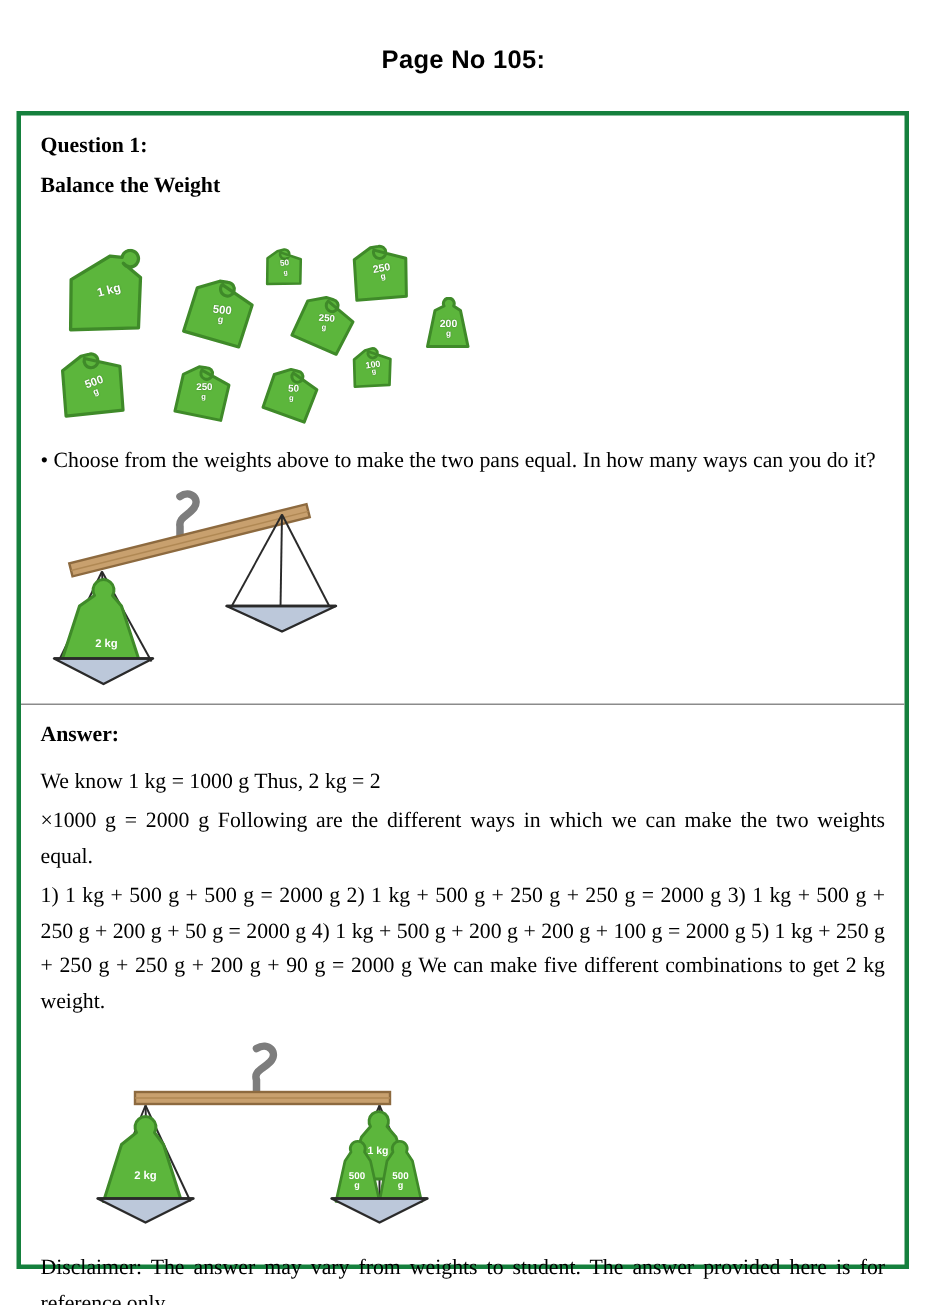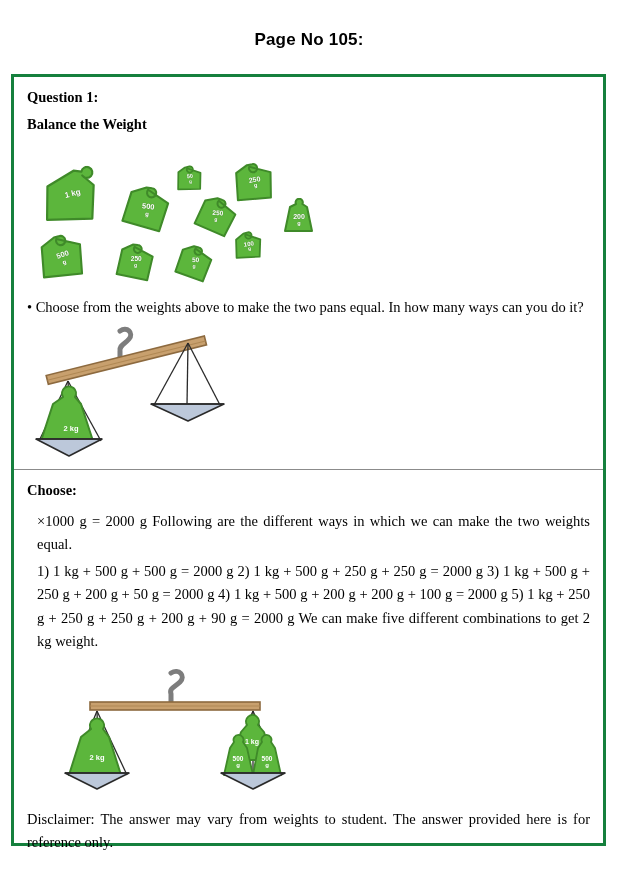--- a/index.html
+++ b/index.html
@@ -50,21 +50,21 @@
     font-size: 14.5px;
     margin: 2px 0 10px 0;
     line-height: 1.2;
   }
   .heading.sub { margin-bottom: 22px; }
   .body-text {
     font-size: 14.5px;
     line-height: 1.62;
     margin: 0 0 3px 0;
   }
-  .body-text.just-all { text-align: justify; text-align-last: left; margin-left: 10px; }
+  .body-text.just-all { text-align: justify; text-align-last: left; }
 
   
   .weights-area {
     position: relative;
     width: 560px;
     height: 134px;
     margin: 2px 0 6px 0;
   }
   .weight {
     position: absolute;
@@ -220,22 +220,23 @@
       <span style="position:absolute; left:26px; top:99px; width:36px; text-align:center;
                    color:#fff; font-family:'Liberation Sans',sans-serif; font-size:7.5px; font-weight:bold;">2 kg</span>
     </div>
 
   </div>
 
   <div class="section-divider"></div>
 
   <div class="section">
 
-    <div class="heading">Choose:</div>
-
+    <div class="heading">Answer:</div>
+
+    <p class="body-text">We know 1 kg = 1000 g Thus, 2 kg = 2</p>
     <p class="body-text just-all">×1000 g = 2000 g Following are the different ways in which we can make the two weights equal.</p>
     <p class="body-text just-all">1) 1 kg + 500 g + 500 g = 2000 g 2) 1 kg + 500 g + 250 g + 250 g = 2000 g 3) 1 kg + 500 g + 250 g + 200 g + 50 g = 2000 g 4) 1 kg + 500 g + 200 g + 200 g + 100 g = 2000 g 5) 1 kg + 250 g + 250 g + 250 g + 200 g + 90 g = 2000 g We can make five different combinations to get 2 kg weight.</p>
 
     <div class="scale-wrap" style="margin-left:30px; margin-top:14px;">
       <svg width="240" height="128" viewBox="0 0 240 128">
 
         <path d="M114 5 c8 -5 15 3 9 9 c-5 5 -11 6 -9 12 l0 9" fill="none" stroke="#7d7d7d" stroke-width="5" stroke-linecap="round"></path>
 
         <rect x="33" y="34" width="170" height="8" fill="#c8a06e" stroke="#8d6a3f" stroke-width="1.6"></rect>
         <line x1="33" y1="38" x2="203" y2="38" stroke="#b08854" stroke-width="1"></line>

